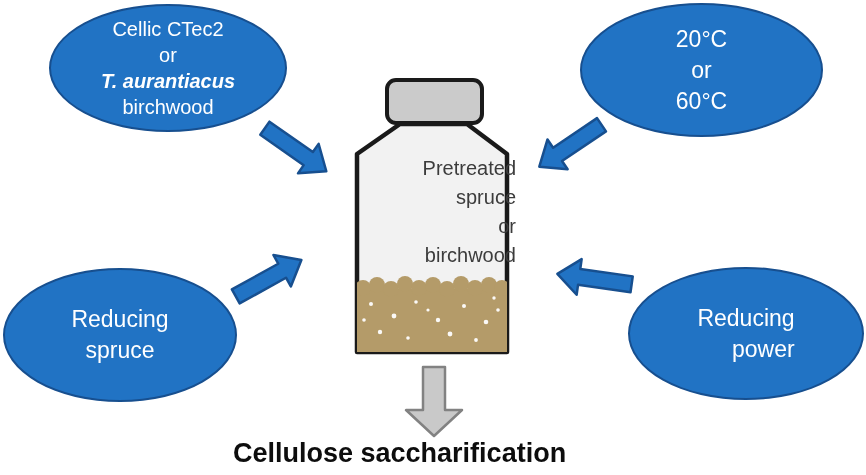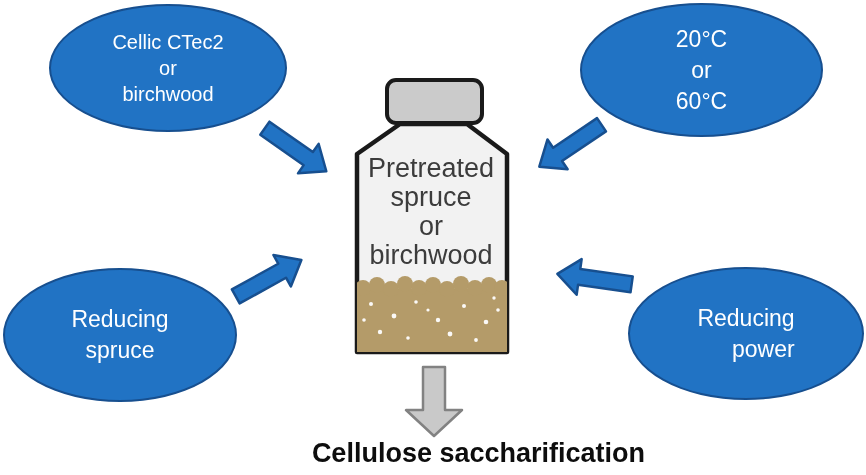--- a/index.html
+++ b/index.html
@@ -22,38 +22,39 @@
   .node-sm{font-size:20px;line-height:26px;font-weight:400;}
   .line.italic{font-style:italic;font-weight:bold;}
   #node-enzymes{left:49px;top:4px;width:238px;height:128px;}
   #node-temperature{left:580px;top:3px;width:243px;height:134px;}
   #node-glucose{left:3px;top:268px;width:234px;height:134px;}
   #node-reducing{left:628px;top:267px;width:236px;height:133px;text-align:right;}
   .arrow-svg{position:absolute;overflow:visible;}
   #bottle-svg{position:absolute;left:346px;top:76px;}
   #bottle-label{
     position:absolute;left:346px;top:154px;width:170px;
-    text-align:center;font-size:27px;line-height:29px;
+    text-align:right;font-size:20px;line-height:29px;
     color:var(--bottle-text);white-space:pre-line;
   }
   #caption{
     position:absolute;left:233px;top:438px;width:412px;
-    text-align:right;font-size:27px;font-weight:bold;
+    text-align:left;font-size:27px;font-weight:bold;
     color:var(--caption-text);letter-spacing:0px;
   }
 </style>
 </head>
 <body>
 
 <div id="canvas">
 
   <div class="node node-sm" id="node-enzymes">
     <div>
       <span class="line">Cellic CTec2</span>
       <span class="line">or</span>
+      <span class="line italic">T. aurantiacus</span>
       <span class="line">birchwood</span>
     </div>
   </div>
 
   <div class="node node-lg" id="node-temperature">
     <div>
       <span class="line">20°C</span>
       <span class="line">or</span>
       <span class="line">60°C</span>
     </div>

